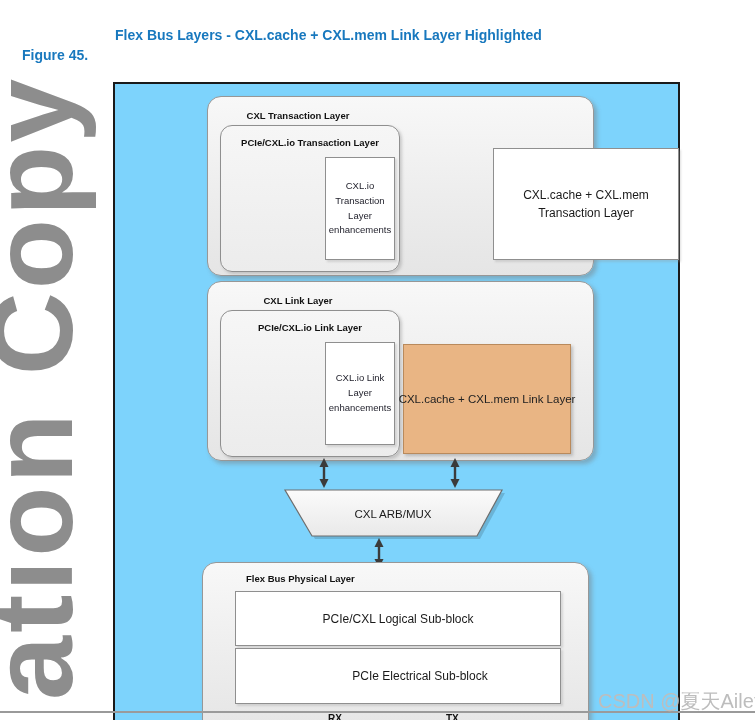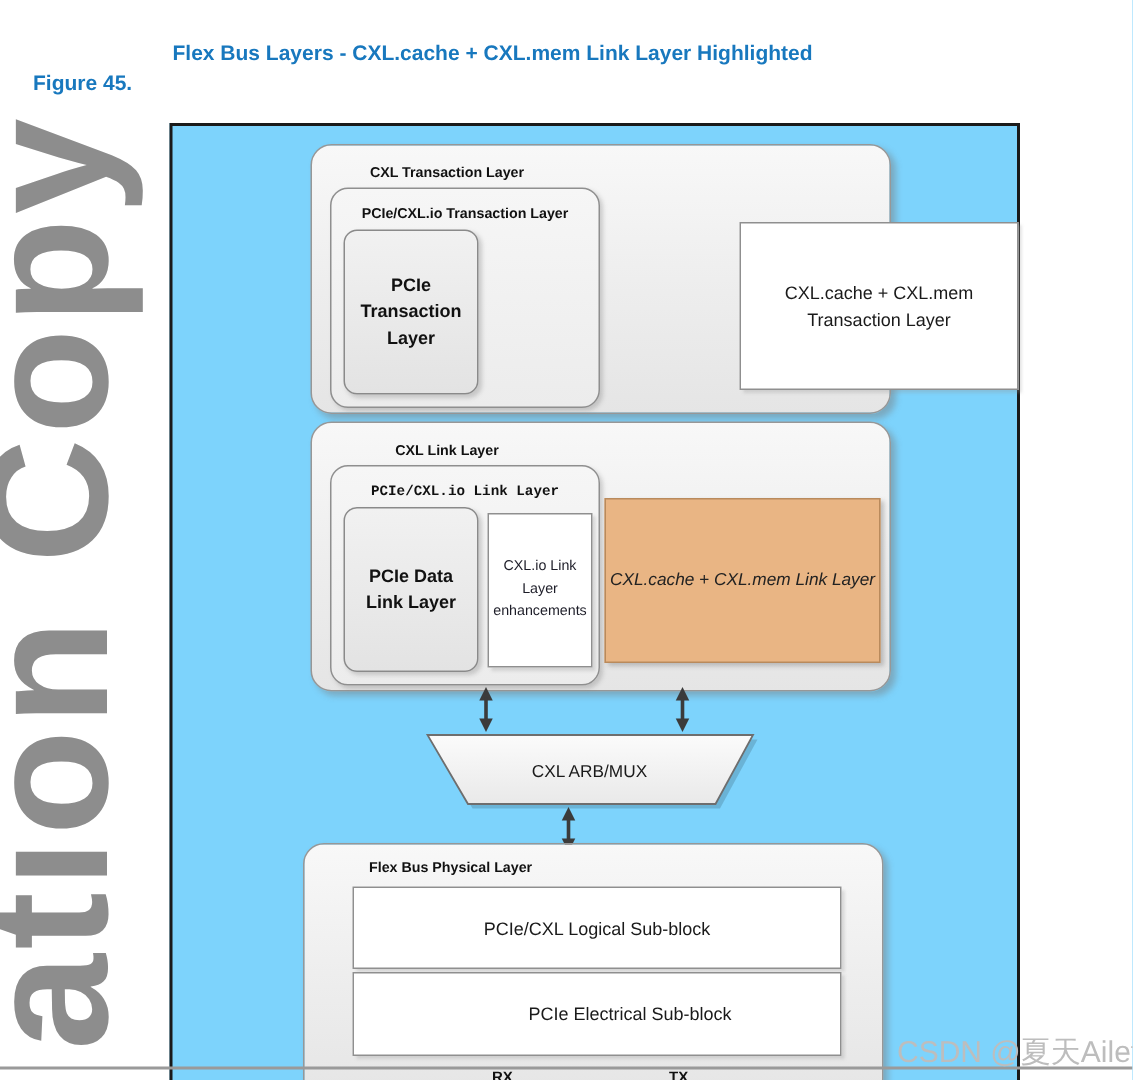--- a/index.html
+++ b/index.html
@@ -81,40 +81,39 @@
 </div>
 
 <div class="figure-frame">
 
   <div class="gbox" style="left:92px;top:12px;width:385px;height:178px;">
     <div class="boxtitle" style="left:10px;top:13px;width:160px;">CXL Transaction Layer</div>
 
     <div class="gbox-inner" style="left:12px;top:28px;width:178px;height:145px;">
       <div class="boxtitle" style="left:5px;top:11px;width:168px;">PCIe/CXL.io Transaction Layer</div>
 
-      <div class="gbox-small" style="left:8px;top:27px;width:90px;height:110px;">PCIe Transaction Layer</div>
 
+      <div class="wbox enh-text" style="left:104px;top:31px;width:70px;height:103px;">CXL.io Transaction Layer enhancements</div>
     </div>
 
     <div class="wbox big-text" style="left:285px;top:51px;width:186px;height:112px;padding:4px;">CXL.cache + CXL.mem Transaction Layer</div>
   </div>
 
   <div class="gbox" style="left:92px;top:197px;width:385px;height:178px;">
     <div class="boxtitle" style="left:10px;top:13px;width:160px;">CXL Link Layer</div>
 
     <div class="gbox-inner" style="left:12px;top:28px;width:178px;height:145px;">
-      <div class="boxtitle" style="left:5px;top:11px;width:168px;font-family:Liberation Mono, monospace;">PCIe/CXL.io Link Layer</div>
+      <div class="boxtitle" style="left:5px;top:11px;width:168px;">PCIe/CXL.io Link Layer</div>
 
-      <div class="gbox-small" style="left:8px;top:27px;width:90px;height:110px;">PCIe Data Link Layer</div>
 
       <div class="wbox enh-text" style="left:104px;top:31px;width:70px;height:103px;">CXL.io Link Layer enhancements</div>
     </div>
   </div>
 
-  <div class="orange-box" style="left:288px;top:248px;width:184px;height:110px;font-style:italic;">CXL.cache + CXL.mem Link Layer</div>
+  <div class="orange-box" style="left:288px;top:260px;width:168px;height:110px;">CXL.cache + CXL.mem Link Layer</div>
 
   <svg width="563" height="114" viewBox="0 0 563 114" style="position:absolute;left:0;top:370px;">
     <defs>
       <linearGradient id="trapGrad" x1="0" y1="0" x2="0" y2="1">
         <stop offset="0" stop-color="#fbfbfb"></stop>
         <stop offset="1" stop-color="#e9e9e9"></stop>
       </linearGradient>
     </defs>
 
     <g fill="#3b3b3b" stroke="none">

